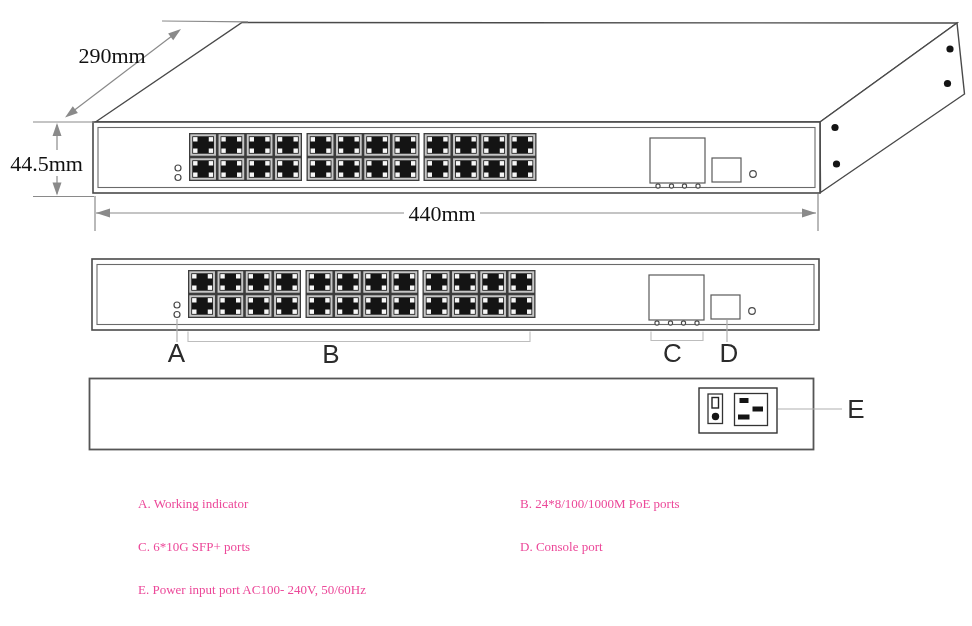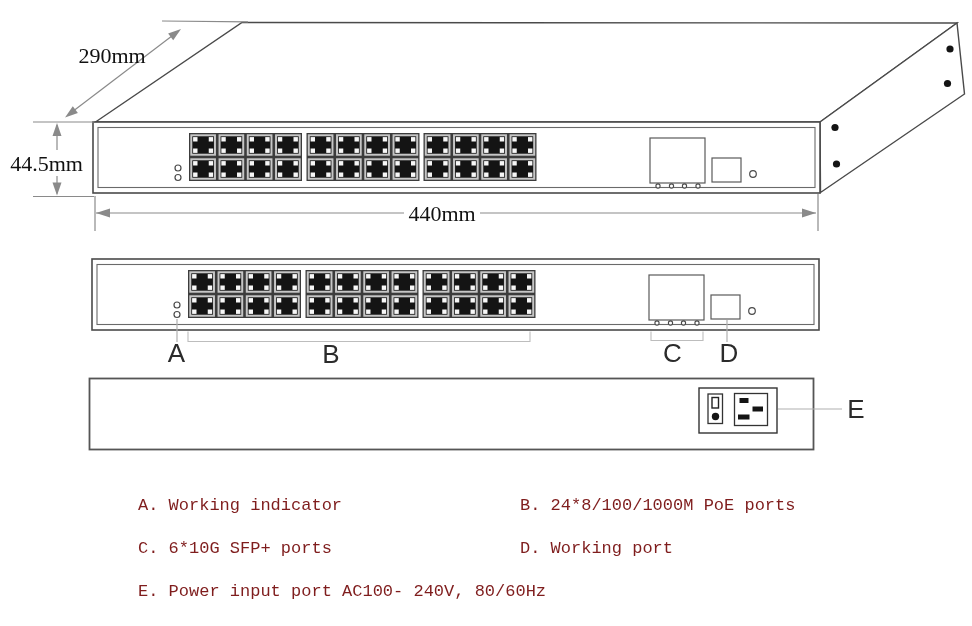--- a/index.html
+++ b/index.html
@@ -1,22 +1,22 @@
 <!DOCTYPE html>
 <html><head>
 <meta charset="utf-8">
 <style>
   html,body{margin:0;padding:0;background:#fff;}
   #page{position:relative;width:972px;height:626px;background:#ffffff;overflow:hidden;
         font-family:"Liberation Serif", serif;}
   #diagram-svg{position:absolute;left:0;top:0;}
   .dim-text{font-family:"Liberation Serif", serif;font-size:22px;fill:#111;}
   .callout-text{font-family:"Liberation Sans", sans-serif;font-size:26px;fill:#2b2b2b;}
-  .legend-item{position:absolute;font-family:Liberation Mono, monospace;font-size:17px;
-               color:#7f1d1d;white-space:nowrap;}
+  .legend-item{position:absolute;font-family:Liberation Serif, serif;font-size:13px;
+               color:#ec4899;white-space:nowrap;}
 </style>
 </head>
 <body>
 
 <div id="page">
 
   <svg id="diagram-svg" width="972" height="626" viewBox="0 0 972 626">
 
     <defs>
 
@@ -249,17 +249,17 @@
       <rect x="738" y="414.5" width="11.5" height="5" fill="#141414"></rect>
       <line x1="778" y1="409" x2="842" y2="409" stroke="#b0b0b0" stroke-width="1.2"></line>
       <text x="856" y="418" text-anchor="middle" class="callout-text">E</text>
     </g>
   </svg>
 
   <div>
     <div class="legend-item" style="left:138px;top:496px;">A. Working indicator</div>
     <div class="legend-item" style="left:520px;top:496px;">B. 24*8/100/1000M PoE ports</div>
     <div class="legend-item" style="left:138px;top:539px;">C. 6*10G SFP+ ports</div>
-    <div class="legend-item" style="left:520px;top:539px;">D. Working port</div>
-    <div class="legend-item" style="left:138px;top:582px;">E. Power input port AC100- 240V, 80/60Hz</div>
+    <div class="legend-item" style="left:520px;top:539px;">D. Console port</div>
+    <div class="legend-item" style="left:138px;top:582px;">E. Power input port AC100- 240V, 50/60Hz</div>
   </div>
 
 </div>
 
 </body></html>

